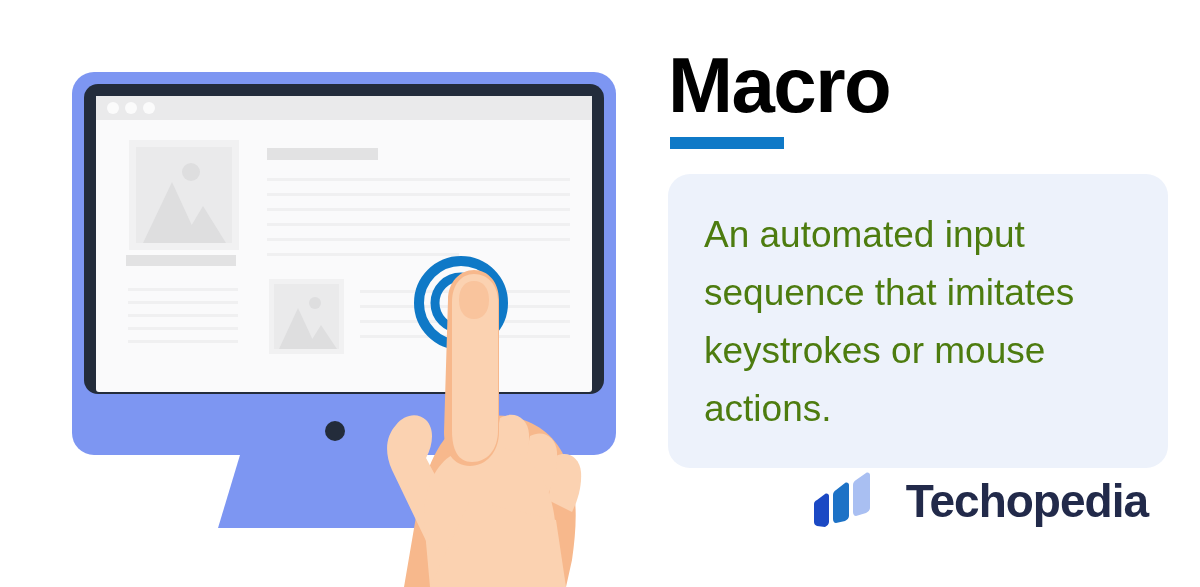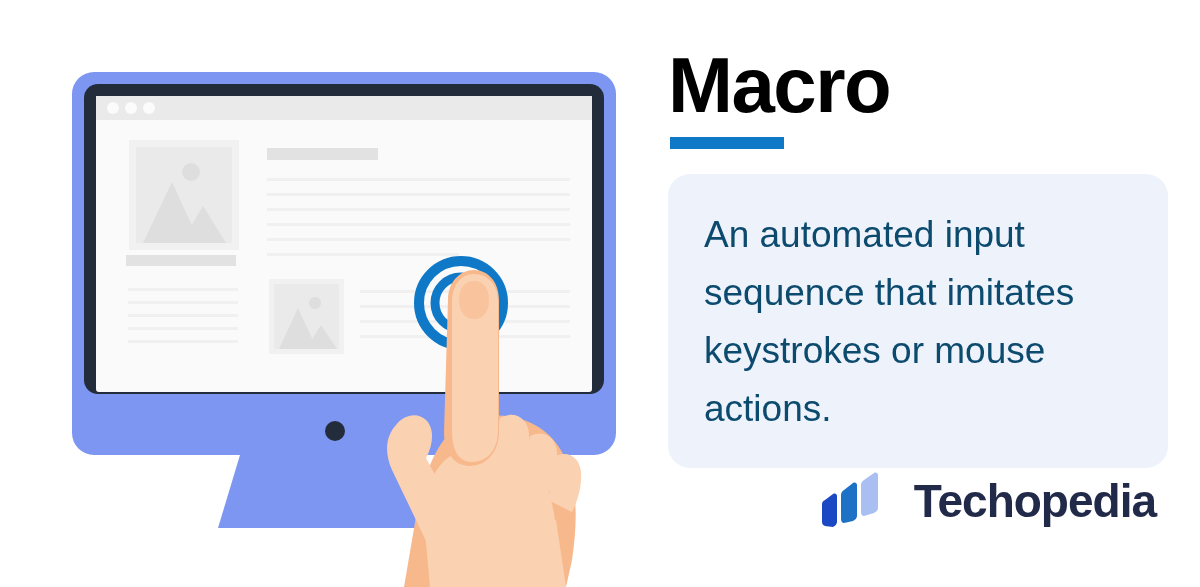--- a/index.html
+++ b/index.html
@@ -10,21 +10,21 @@
     overflow:hidden;
     position:relative;
   }
   .stage{position:absolute;inset:0;}
 
   
   .illustration{position:absolute;left:0;top:0;width:640px;height:587px;}
   .illu-svg{position:absolute;left:0;top:0;width:640px;height:587px;display:block;}
 
   
-  .right-panel{position:absolute;left:668px;top:0;width:512px;height:587px;padding-left:8px;}
+  .right-panel{position:absolute;left:668px;top:0;width:512px;height:587px;}
 
   .page-title{
     position:absolute;left:0;top:46px;
     margin:0;
     font-size:78px;
     line-height:78px;
     font-weight:bold;
     letter-spacing:-1.5px;
     color:#000000;
     font-family:"Liberation Sans","DejaVu Sans",sans-serif;
@@ -41,21 +41,21 @@
     min-height:265px;
     background:#EDF2FB;
     border-radius:22px;
     box-sizing:border-box;
     padding:32px 34px 30px 36px;
   }
   .definition-text{
     margin:0;
     font-size:37px;
     line-height:58px;
-    color:#0c4a6e;
+    color:#4d7c0f;
     font-weight:normal;
     font-family:"Liberation Sans","DejaVu Sans",sans-serif;
   }
 
   
   .logo{
     position:absolute;right:32px;top:470px;
     display:flex;align-items:center;gap:31px;
   }
   .logo-mark{width:62px;height:62px;display:block;}

